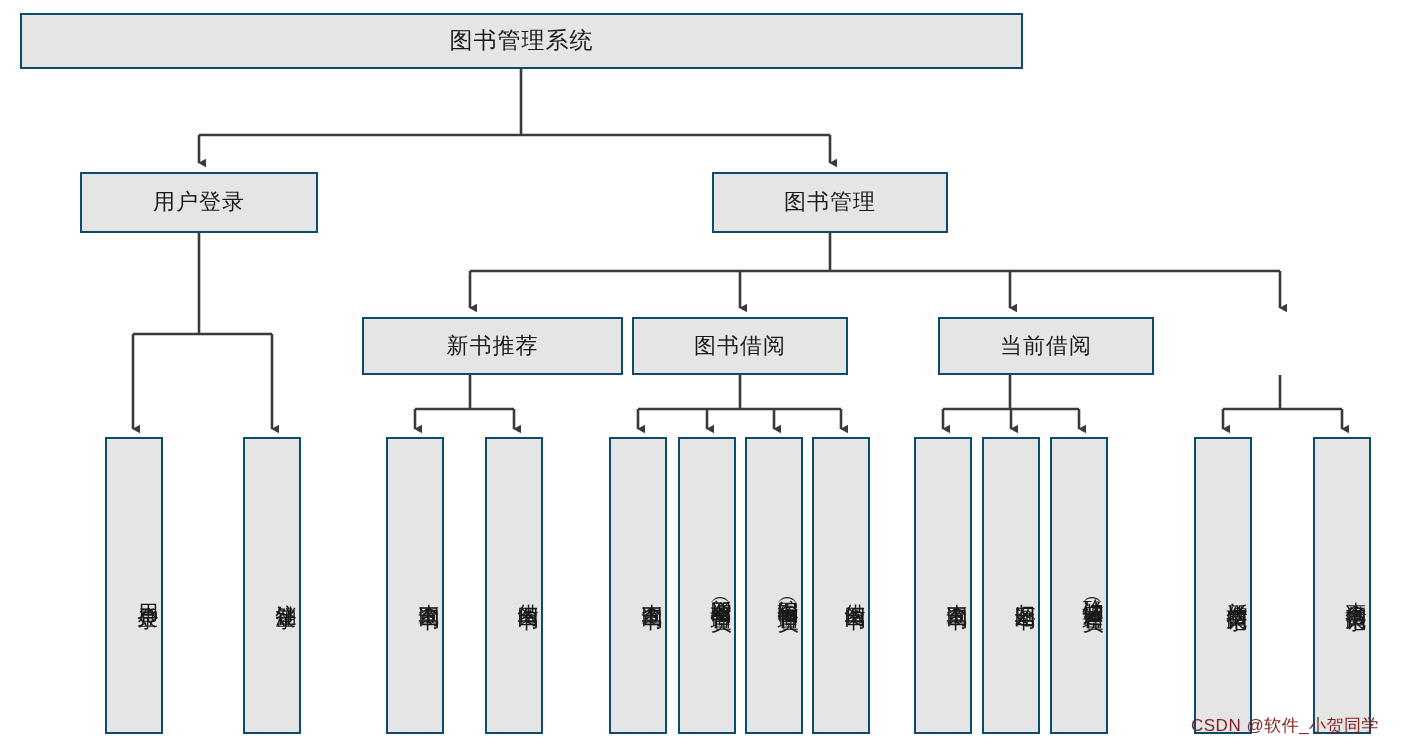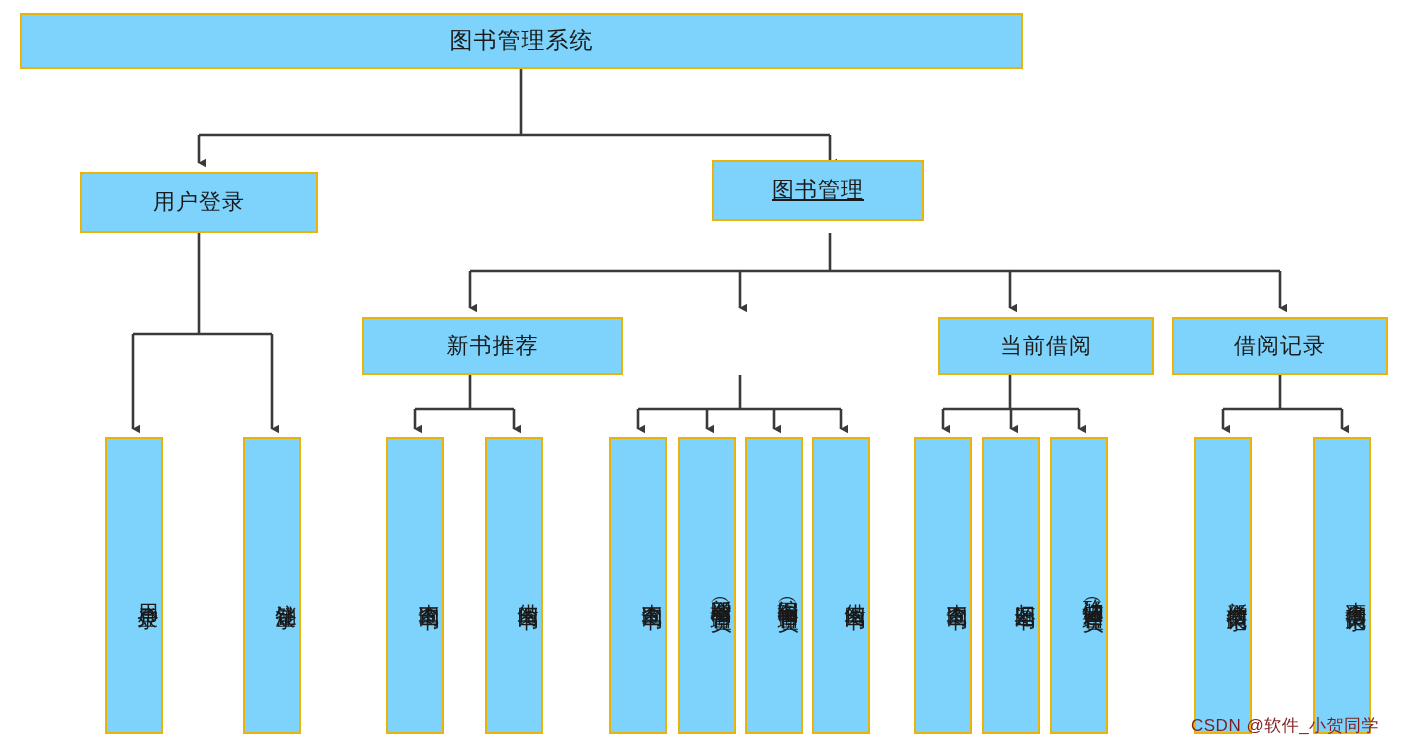--- a/index.html
+++ b/index.html
@@ -15,22 +15,22 @@
     width:1405px;height:747px;
   }
   #edges{
     position:absolute;left:0;top:0;
     width:1405px;height:747px;
     pointer-events:none;
   }
   .node{
     position:absolute;
     box-sizing:border-box;
-    background:#7dd3fc;
-    border:2px solid #eab308;
+    background:#e5e5e5;
+    border:2px solid #0c4a6e;
     display:flex;
     align-items:center;
     justify-content:center;
     color:#1a1a1a;
     z-index:2;
   }
   .node.h{
     font-size:22px;
     letter-spacing:1px;
     line-height:1.2;
@@ -119,32 +119,32 @@
     </g>
   </svg>
 
   <div class="node h root" style="left:20px;top:13px;width:1003px;height:56px;">
     <span>图书管理系统</span>
   </div>
 
   <div class="node h" style="left:80px;top:172px;width:238px;height:61px;">
     <span>用户登录</span>
   </div>
-  <div class="node h" style="left:712px;top:160px;width:212px;height:61px;text-decoration:underline;">
+  <div class="node h" style="left:712px;top:172px;width:236px;height:61px;">
     <span>图书管理</span>
   </div>
 
   <div class="node h" style="left:362px;top:317px;width:261px;height:58px;">
     <span>新书推荐</span>
   </div>
+  <div class="node h" style="left:632px;top:317px;width:216px;height:58px;">
+    <span>图书借阅</span>
+  </div>
   <div class="node h" style="left:902px;top:317px;width:216px;height:58px;margin-left:36px;">
     <span>当前借阅</span>
-  </div>
-  <div class="node h" style="left:1172px;top:317px;width:216px;height:58px;">
-    <span>借阅记录</span>
   </div>
 
   <div class="node v" style="left:105px;top:437px;width:58px;height:297px;">
     <span class="vtxt">用户登录</span>
   </div>
   <div class="node v" style="left:243px;top:437px;width:58px;height:297px;">
     <span class="vtxt">注销登录</span>
   </div>
 
   <div class="node v" style="left:386px;top:437px;width:58px;height:297px;">

